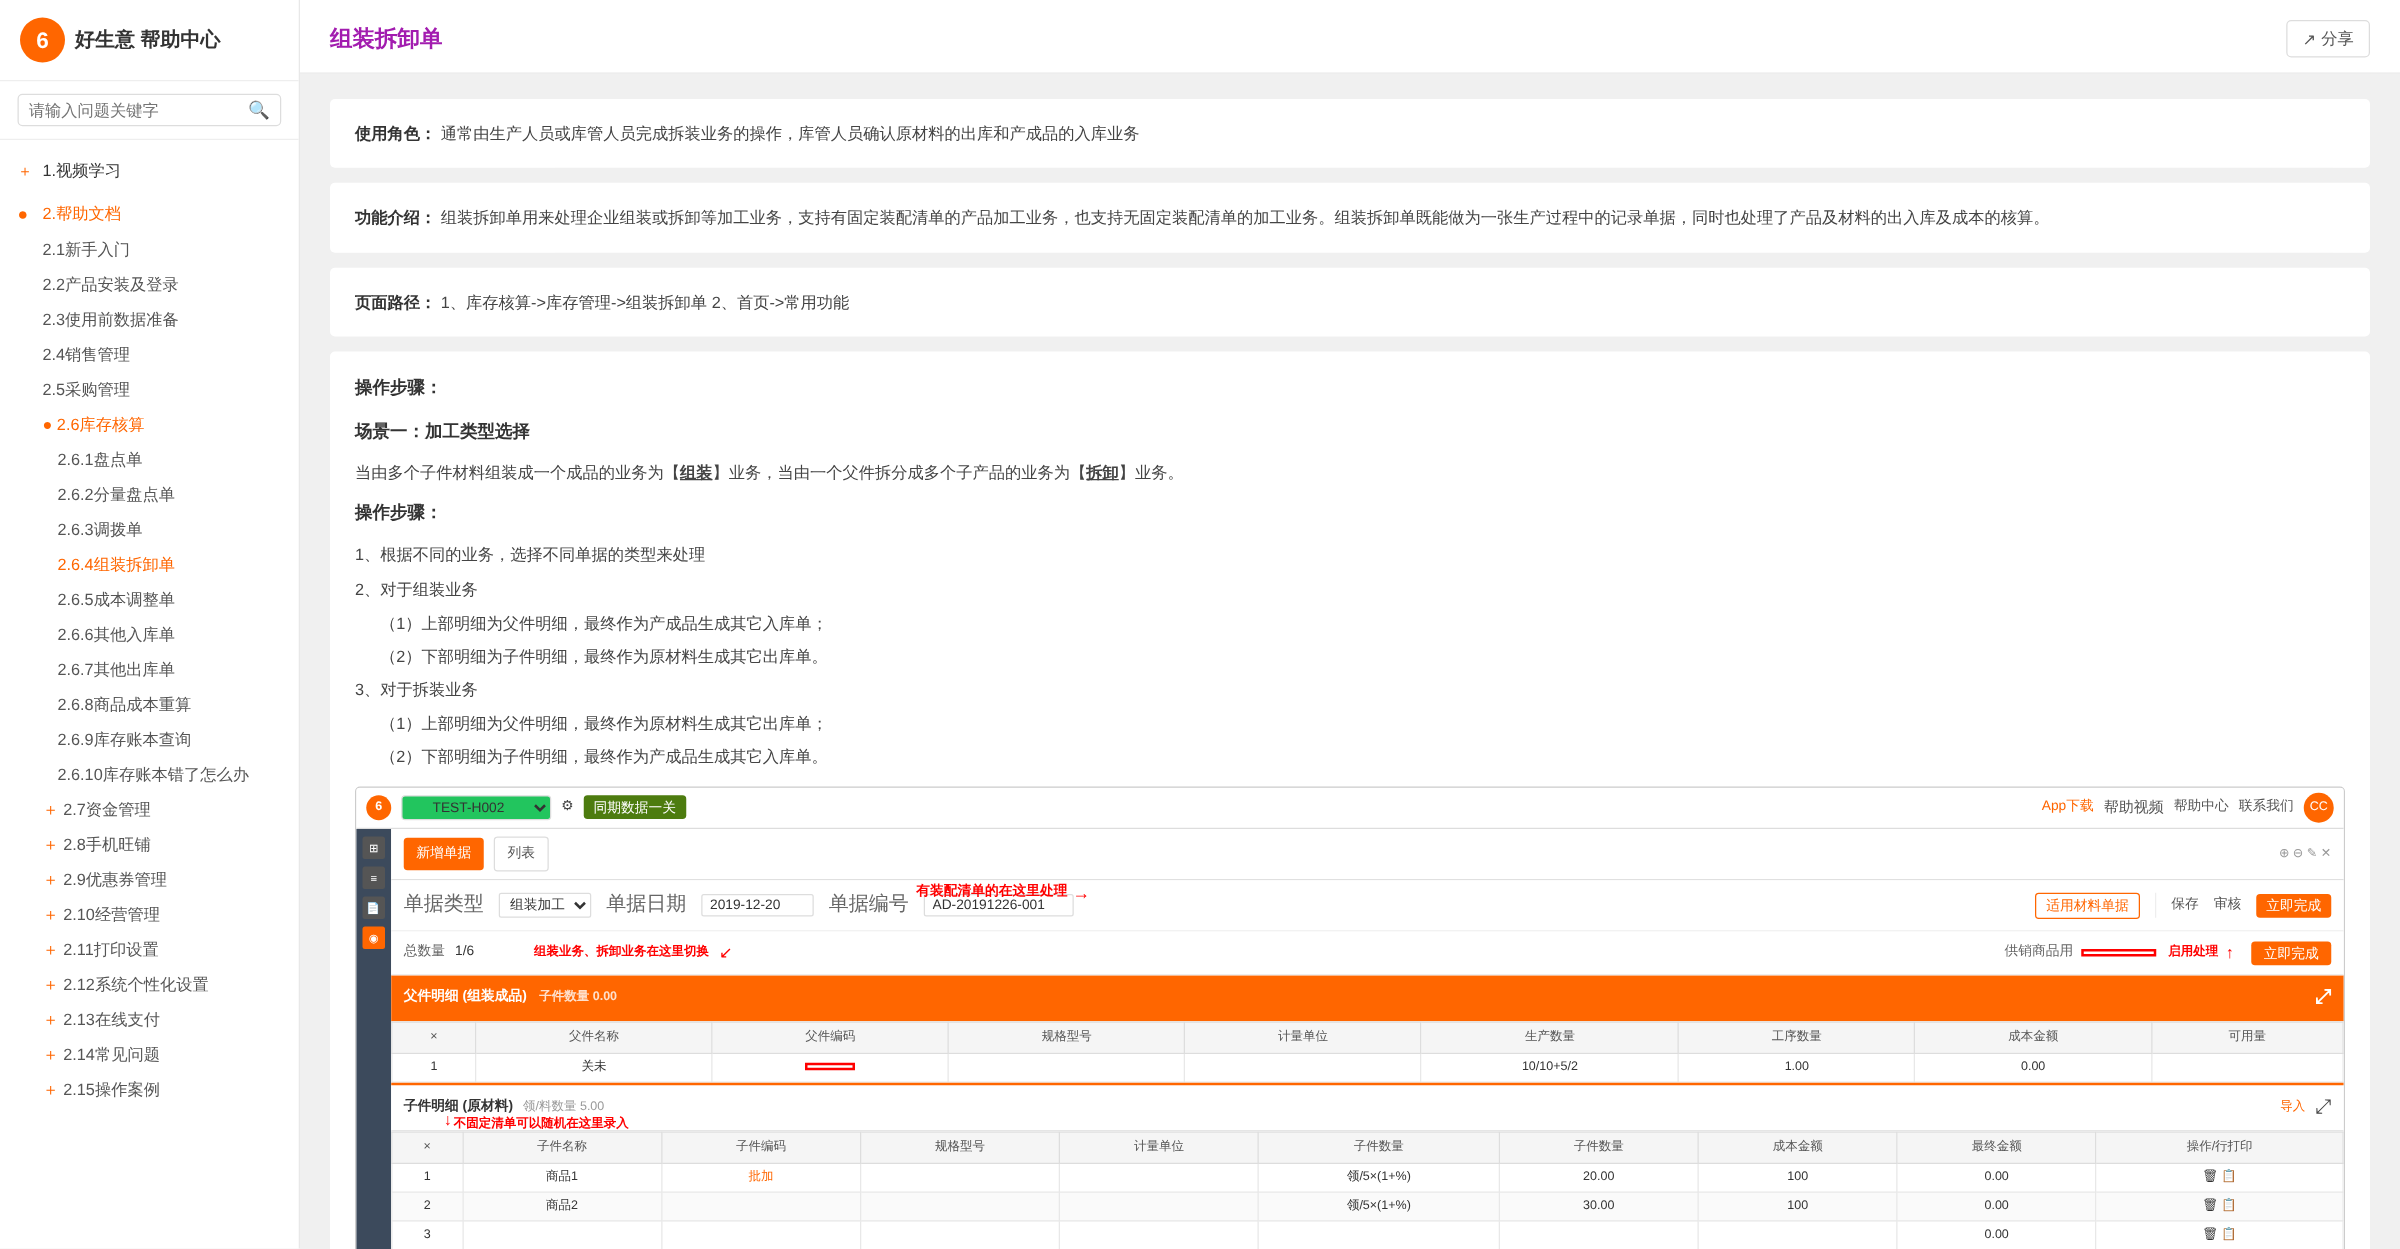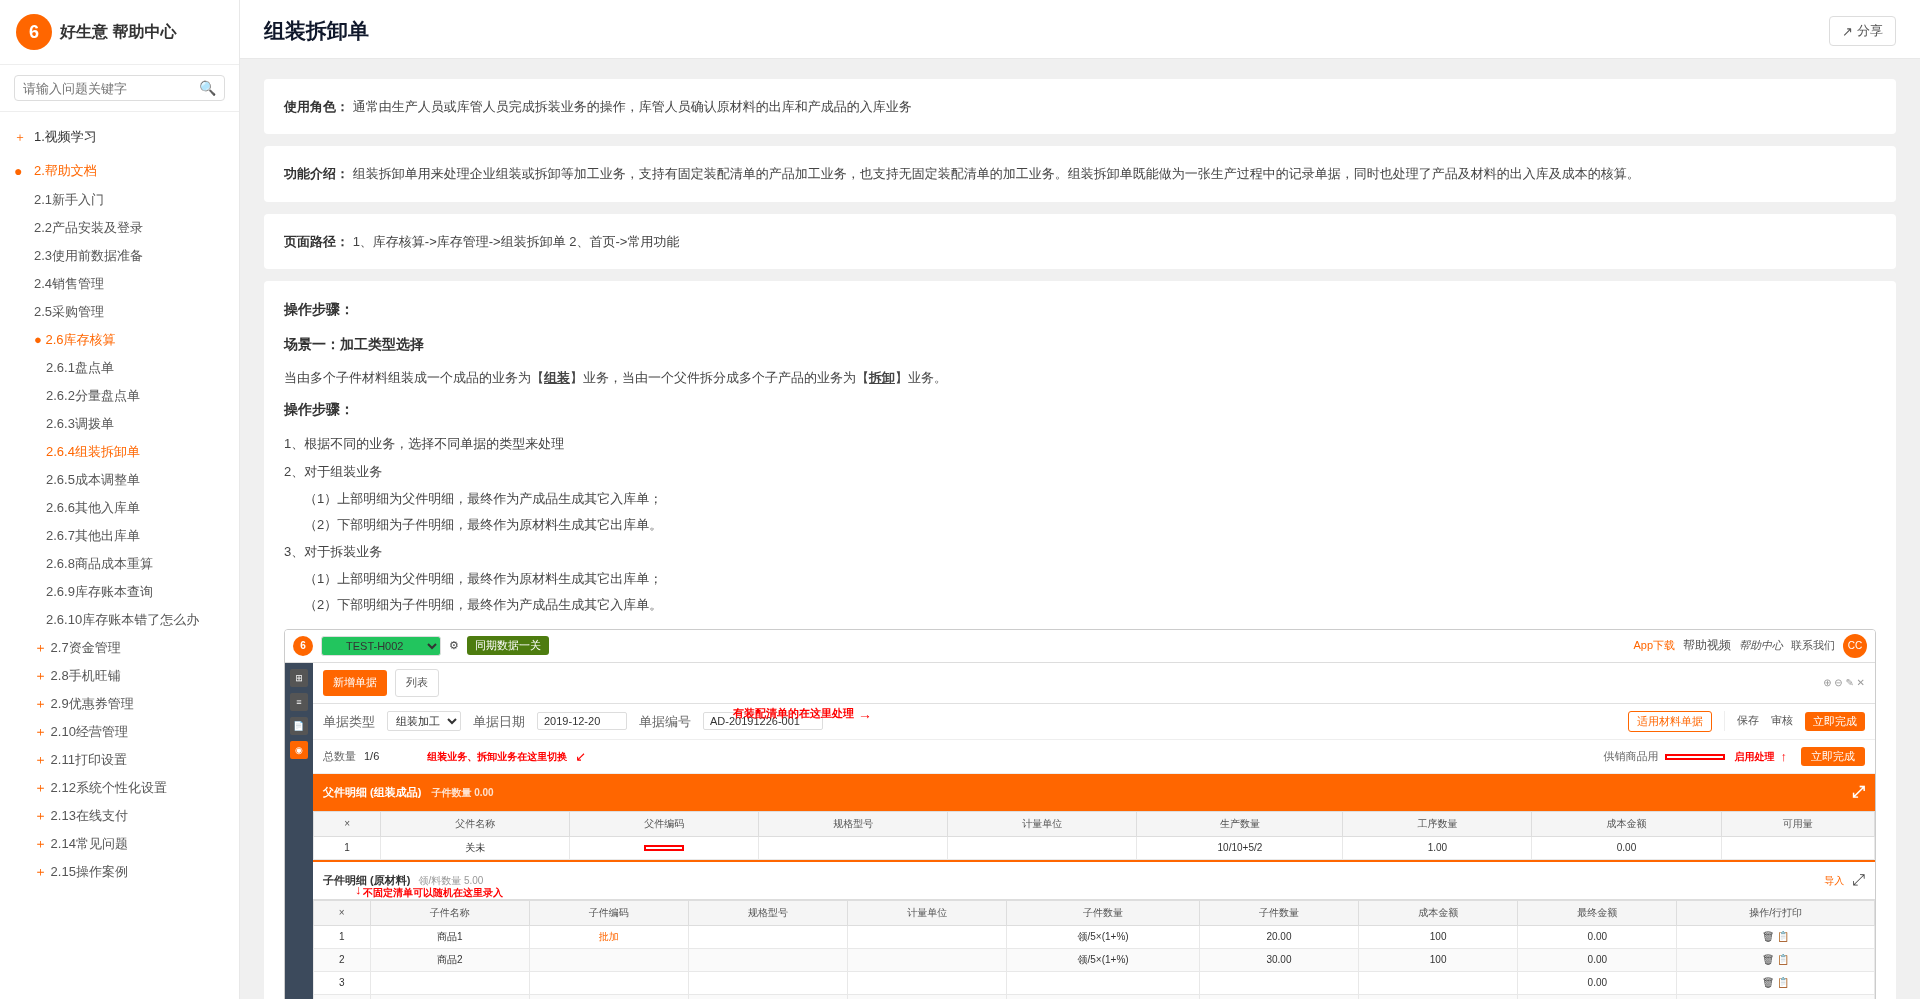--- a/index.html
+++ b/index.html
@@ -121,23 +121,23 @@
     }
     #main-header {
       background: #fff;
       padding: 16px 24px 12px 24px;
       border-bottom: 1px solid #e8e8e8;
       display: flex;
       align-items: center;
       justify-content: space-between;
     }
     #page-title-text {
-      font-size: 21px;
+      font-size: 18px;
       font-weight: bold;
-      color: #0f172a;
+      color: #a21caf;
     }
     #share-btn {
       display: flex;
       align-items: center;
       gap: 4px;
       border: 1px solid #ddd;
       border-radius: 4px;
       padding: 5px 12px;
       cursor: pointer;
       font-size: 13px;
@@ -242,21 +242,21 @@
       flex-wrap: wrap;
     }
     .ss-tab-active {
       background: #f60; color: #fff; border-radius: 3px;
       padding: 3px 10px; font-size: 11px;
     }
     .ss-tab {
       background: #fff; color: #555; border: 1px solid #ddd; border-radius: 3px;
       padding: 3px 10px; font-size: 11px;
     }
-    .ss-form-label { font-size: 13px; color: #666; }
+    .ss-form-label { font-size: 16px; color: #666; }
     .ss-form-input {
       border: 1px solid #ddd; border-radius: 2px; padding: 2px 6px;
       font-size: 11px; color: #333; background: #fff; min-width: 80px;
     }
     .ss-form-select {
       border: 1px solid #ddd; border-radius: 2px; padding: 2px 4px;
       font-size: 11px; color: #333; background: #fff;
     }
 
     .ss-table {
@@ -432,21 +432,21 @@
           <div class="ss-topbar">
             <div class="ss-logo">6</div>
             <select class="ss-select">
               <option>TEST-H002</option>
             </select>
             <span>⚙</span>
             <button class="ss-btn-orange">同期数据一关</button>
             <div class="spacer"></div>
             <span style="font-size:11px;color:#f60;cursor:pointer;">App下载</span>
             <span style="font-size:12px;color:#555;cursor:pointer;text-align:right;">帮助视频</span>
-            <span style="font-size:11px;color:#555;cursor:pointer;font-style:italic;">帮助中心</span>
+            <span style="font-size:11px;color:#555;cursor:pointer;">帮助中心</span>
             <span style="font-size:11px;color:#555;cursor:pointer;">联系我们</span>
             <div style="width:24px;height:24px;background:#f60;border-radius:50%;display:flex;align-items:center;justify-content:center;color:#fff;font-size:10px;">CC</div>
           </div>
 
           <div style="display:flex;">
 
             <div style="width:28px;background:#3c4a5c;display:flex;flex-direction:column;align-items:center;padding:6px 0;gap:6px;">
               <div style="width:18px;height:18px;background:#555;border-radius:2px;display:flex;align-items:center;justify-content:center;color:#fff;font-size:9px;">⊞</div>
               <div style="width:18px;height:18px;background:#555;border-radius:2px;display:flex;align-items:center;justify-content:center;color:#fff;font-size:9px;">≡</div>
               <div style="width:18px;height:18px;background:#555;border-radius:2px;display:flex;align-items:center;justify-content:center;color:#fff;font-size:9px;">📄</div>

